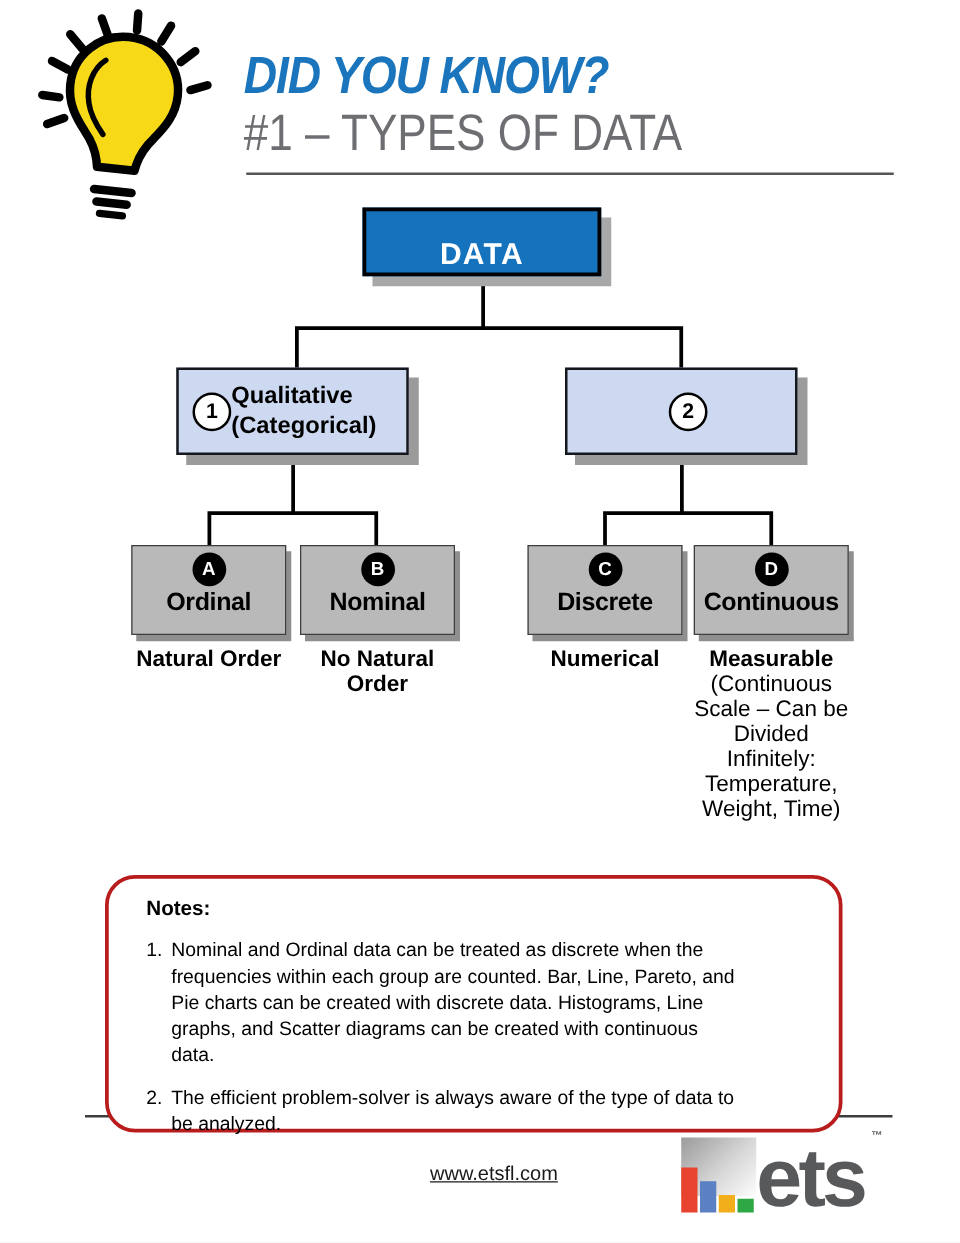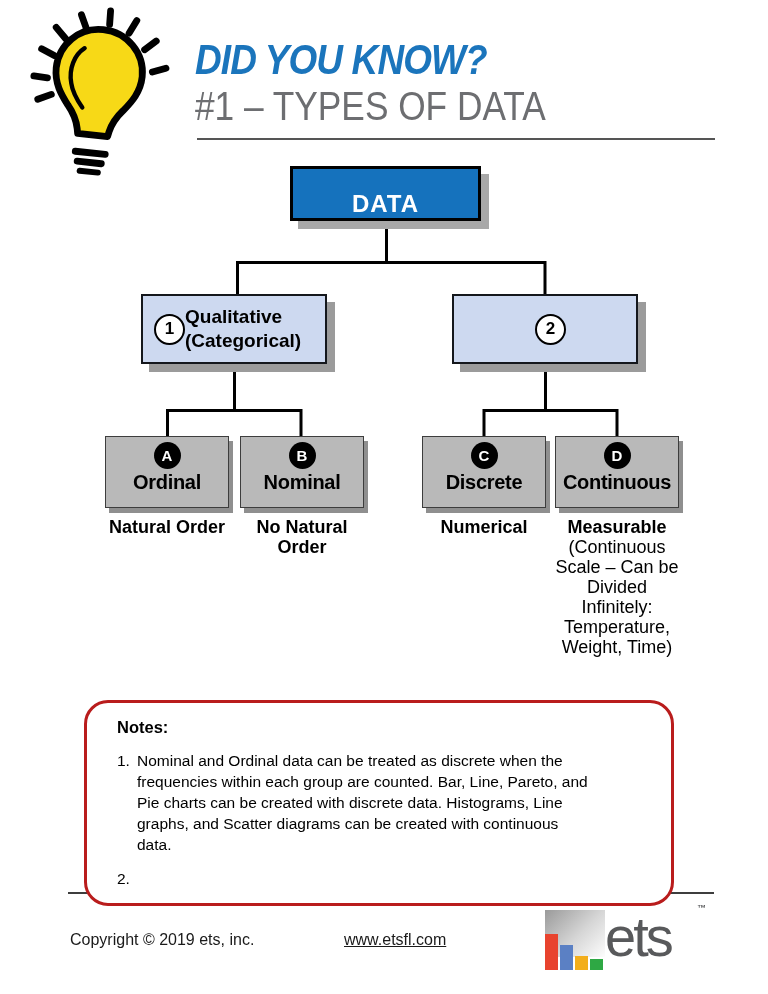--- a/index.html
+++ b/index.html
@@ -89,21 +89,21 @@
     position:absolute; left:0; top:5px; width:60px; height:47px;
     background:linear-gradient(135deg, #9a9a9a 0%, #d6d6d6 55%, #fdfdfd 100%);
   }
   .logo-bar { position:absolute; width:13px; }
   .bar-red    { left:0;    top:29px; height:36px; background:#E8432E; }
   .bar-blue   { left:15px; top:40px; height:25px; background:#5B80C4; }
   .bar-yellow { left:30px; top:51px; height:14px; background:#F3AE1C; }
   .bar-green  { left:45px; top:54px; height:11px; background:#2EA844; }
   .logo-ets {
     position:absolute; left:60px; top:4px;
-    font-size:56px; line-height:1; font-weight:normal; color:#58595B; letter-spacing:-3px;
+    font-size:66px; line-height:1; font-weight:bold; color:#58595B; letter-spacing:-3px;
   }
   .logo-tm { position:absolute; left:152px; top:-2px; font-size:9px; font-weight:bold; color:#58595B; }
 </style>
 </head>
 <body>
 
 <div class="page">
 
   <svg class="bulb-svg" viewBox="0 0 150 175">
     <g stroke="#000" stroke-width="7" stroke-linecap="round">
@@ -193,25 +193,26 @@
     <div class="note-item">
       <span class="note-num">1.</span>
       <span class="note-text">Nominal and Ordinal data can be treated as discrete when the
 frequencies within each group are counted. Bar, Line, Pareto, and
 Pie charts can be created with discrete data. Histograms, Line
 graphs, and Scatter diagrams can be created with continuous
 data.</span>
     </div>
     <div class="note-item">
       <span class="note-num">2.</span>
+      <span class="note-text">The efficient problem-solver is always aware of the type of data to
+be analyzed.</span>
     </div>
   </div>
 
   <div class="footer-rule"></div>
-  <div class="copyright">Copyright © 2019 ets, inc.</div>
   <a class="site-link" href="#">www.etsfl.com</a>
 
   <div class="logo">
     <div class="logo-square"></div>
     <div class="logo-bar bar-red"></div>
     <div class="logo-bar bar-blue"></div>
     <div class="logo-bar bar-yellow"></div>
     <div class="logo-bar bar-green"></div>
     <div class="logo-ets">ets</div>
     <div class="logo-tm">™</div>

